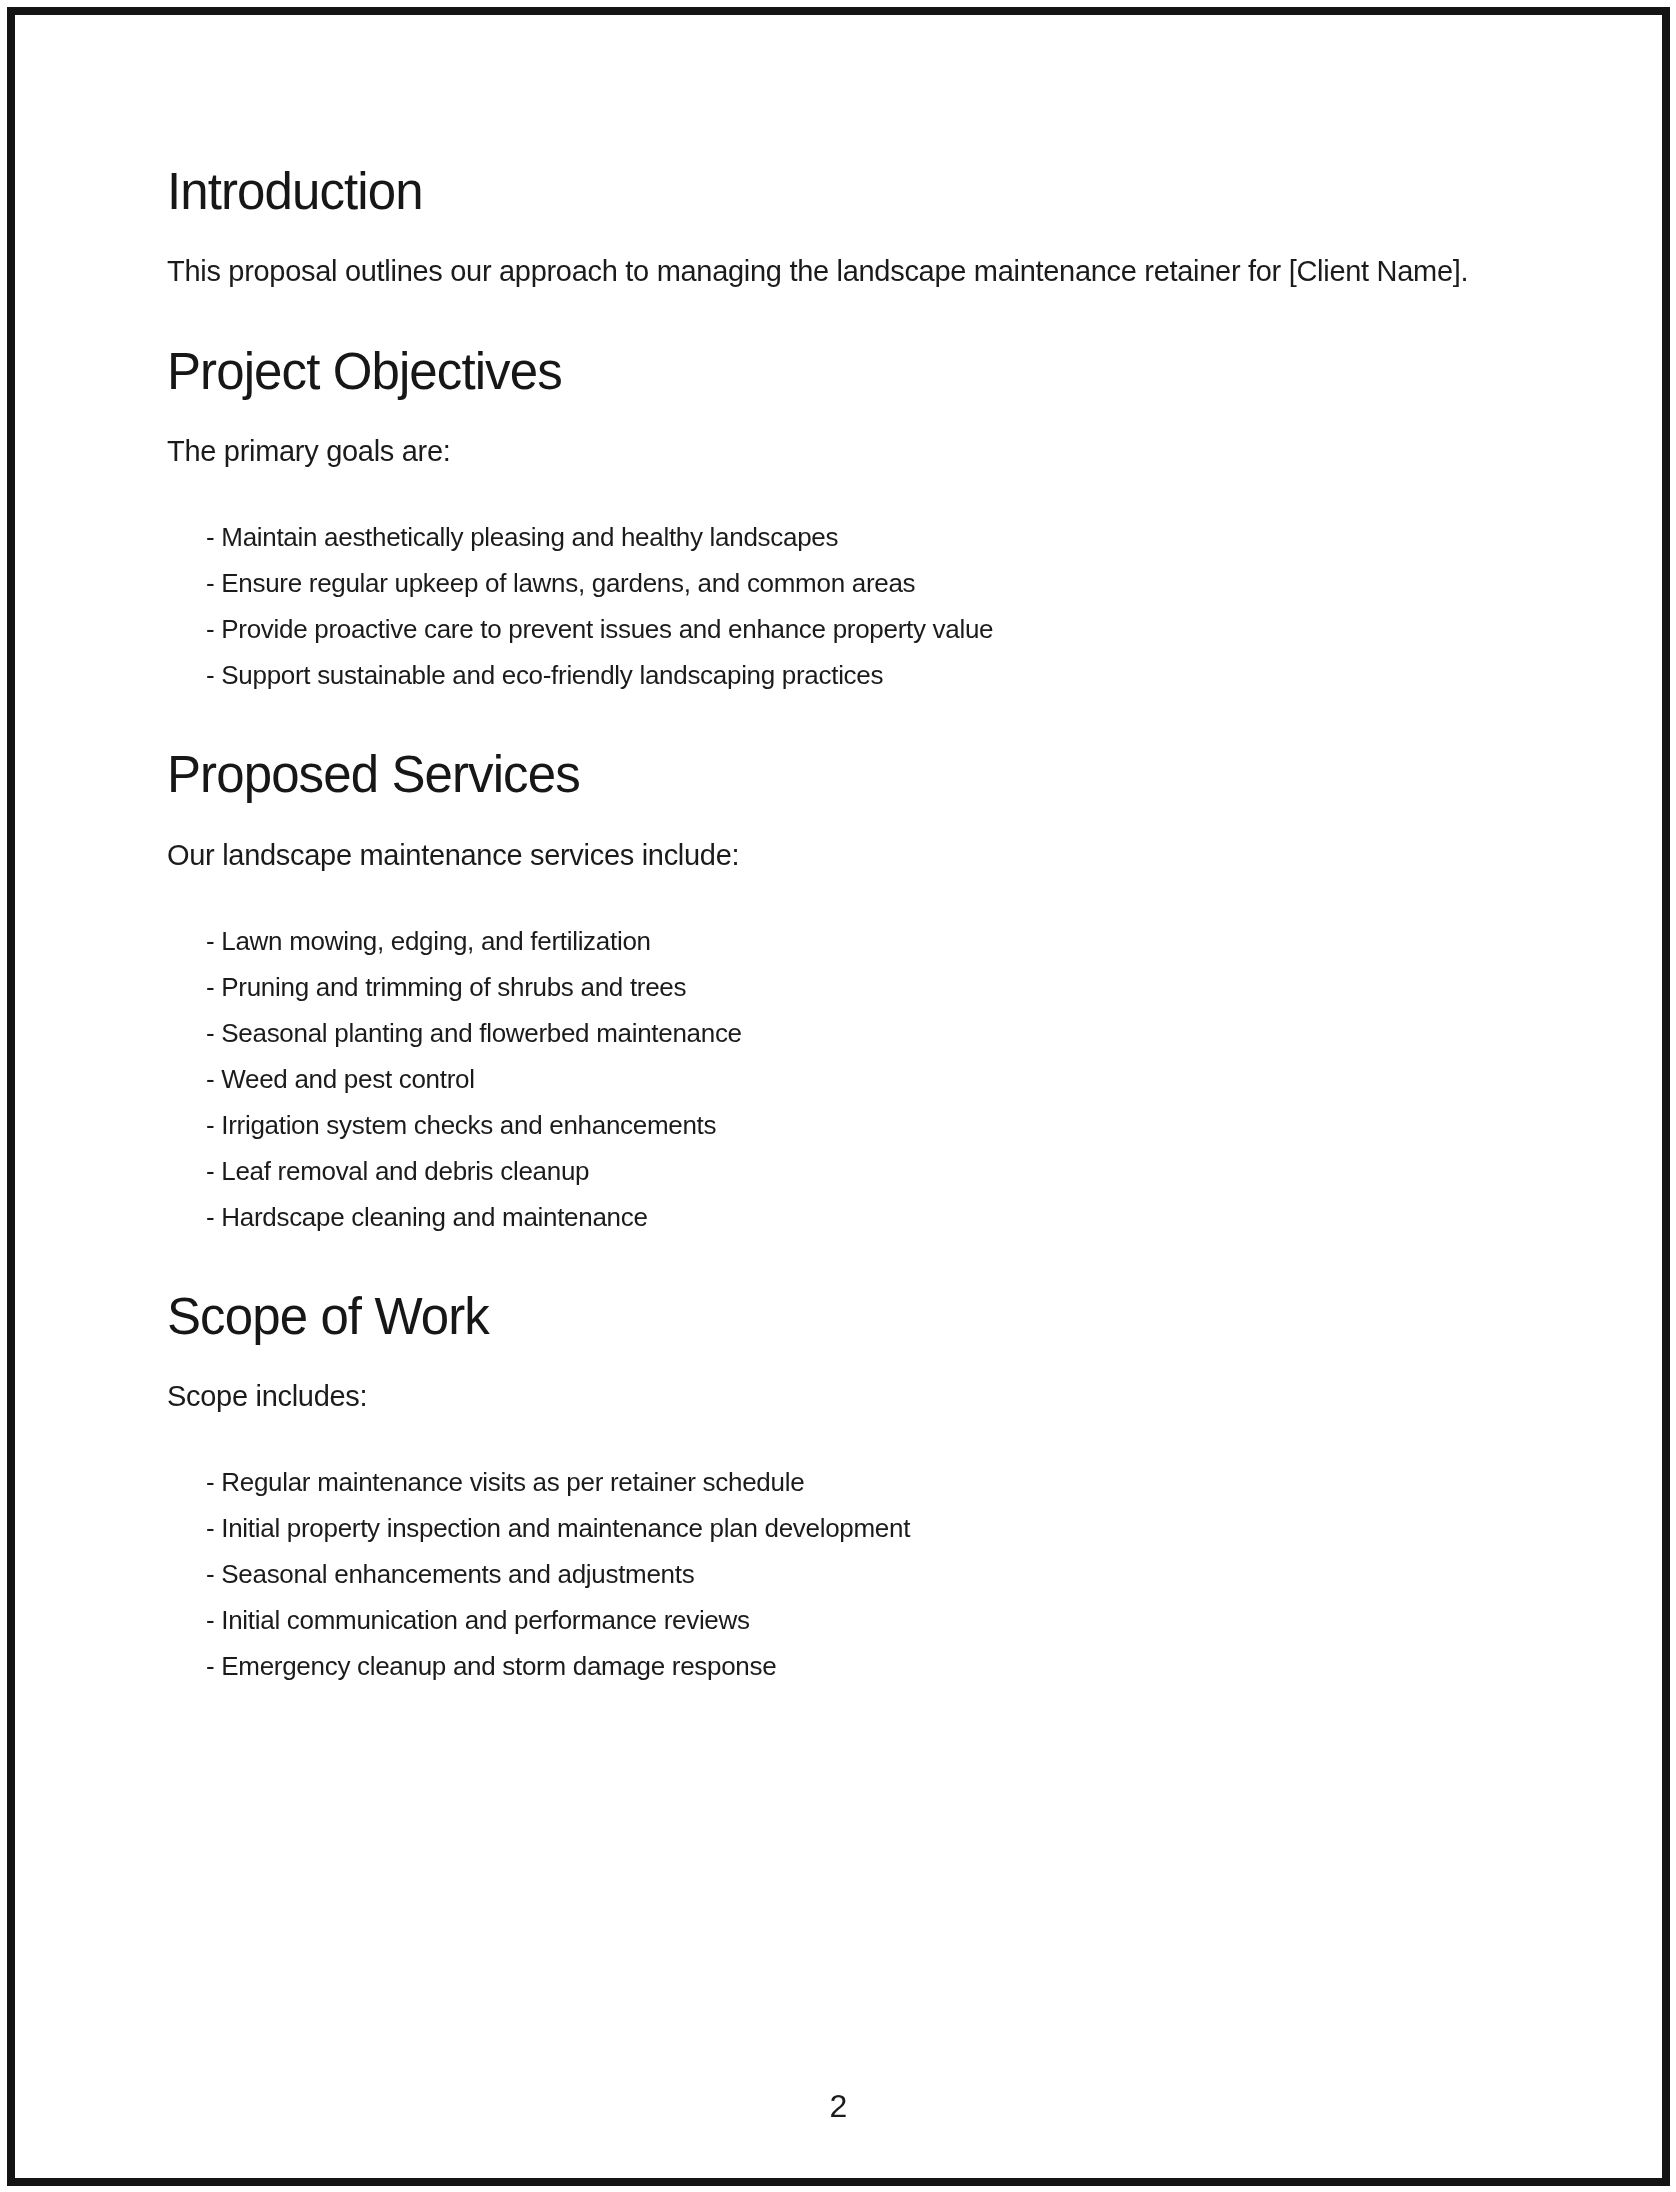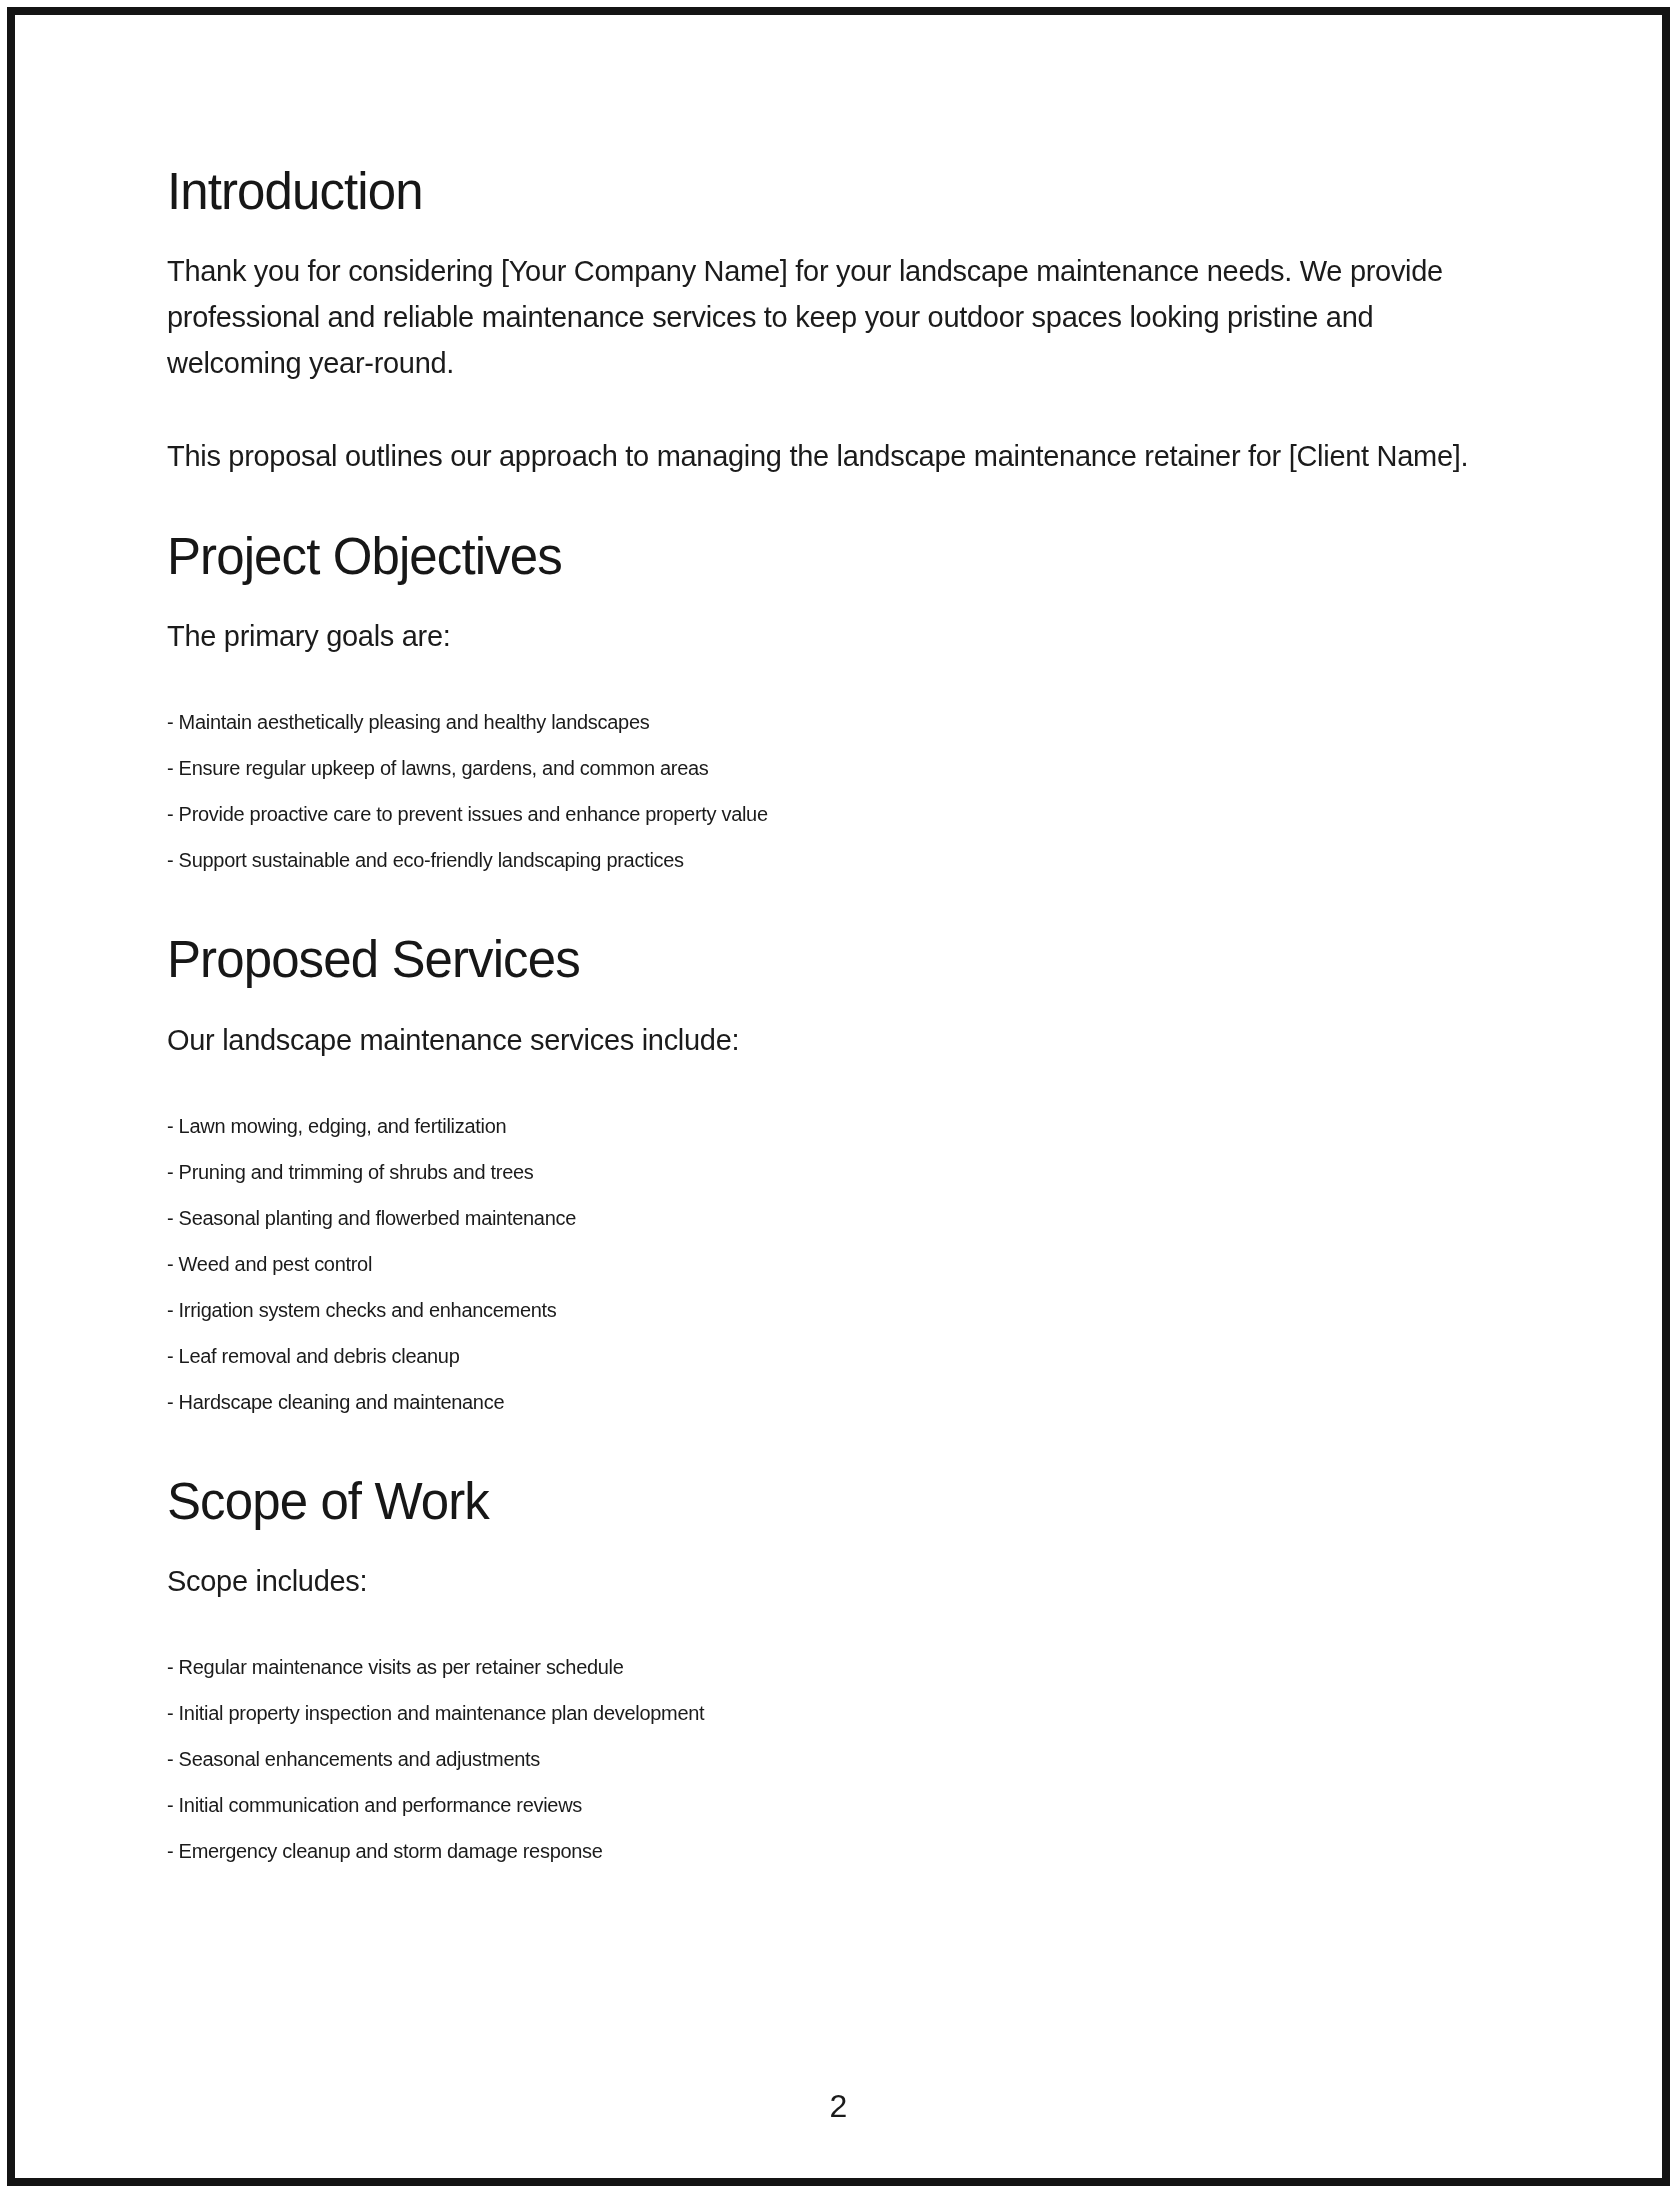--- a/index.html
+++ b/index.html
@@ -50,24 +50,25 @@
   .section-intro {
     font-size: 29px;
     letter-spacing: -0.3px;
     line-height: 46px;
     margin: 12px 0 40px 0;
   }
   .bullets {
     margin: 0;
   }
   .bullet-line {
-    font-size: 20px;
+    font-size: 26px;
     letter-spacing: -0.3px;
     line-height: 46px;
     white-space: nowrap;
+    margin-left: 39px;
   }
   .page-footer {
     position: absolute;
     bottom: 68px;
     left: 0;
     width: 100%;
     text-align: center;
     font-size: 32px;
     color: #1b1b1b;
   }
@@ -75,25 +76,20 @@
 </head>
 <body>
 
 <div class="page">
   <div class="page-border"></div>
 
   <div class="content">
 
     <h1 class="section-heading first">Introduction</h1>
 
-    <p class="para">
-      <span class="line">Thank you for considering [Your Company Name] for your landscape maintenance needs. We provide</span>
-      <span class="line">professional and reliable maintenance services to keep your outdoor spaces looking pristine and</span>
-      <span class="line">welcoming year-round.</span>
-    </p>
 
     <p class="para">
       <span class="line">This proposal outlines our approach to managing the landscape maintenance retainer for [Client Name].</span>
     </p>
 
     <h1 class="section-heading">Project Objectives</h1>
 
     <p class="section-intro">The primary goals are:</p>
 
     <div class="bullets">

